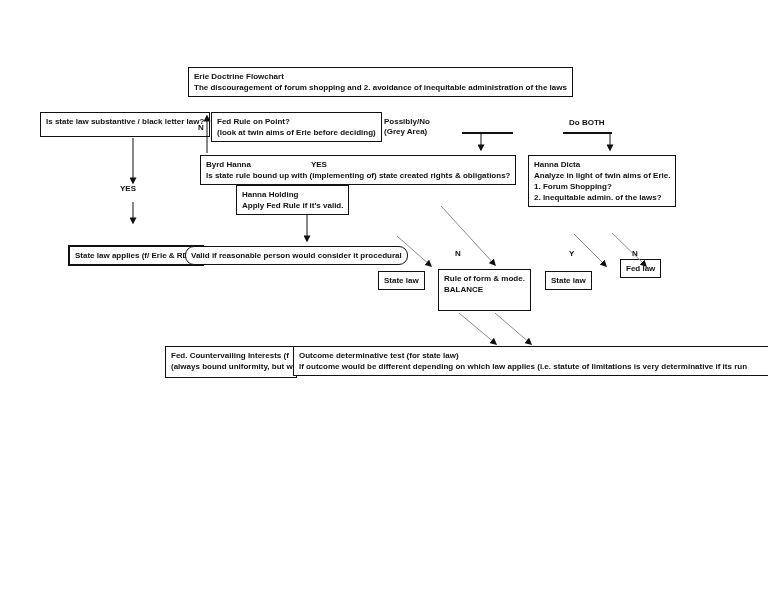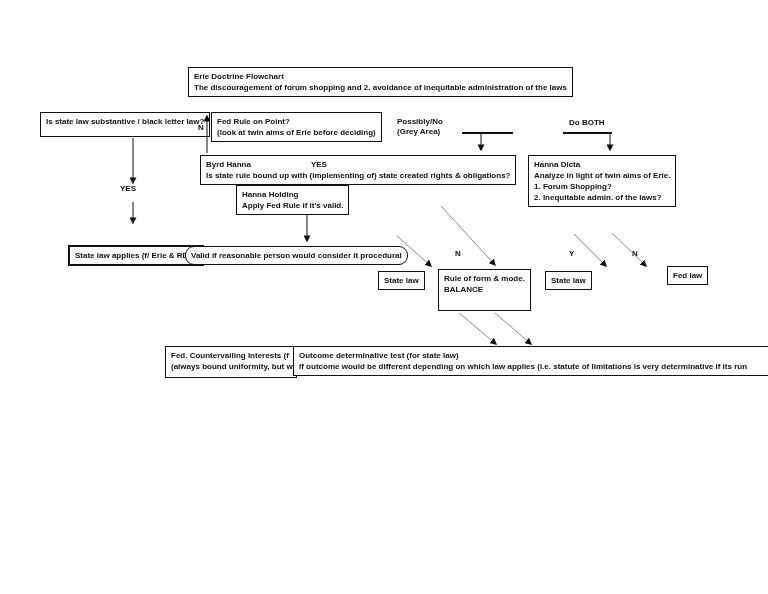--- a/index.html
+++ b/index.html
@@ -34,21 +34,21 @@
 
   <div class="box clip" style="left:40px;top:112px;width:158px;height:17px;">
     <div class="ln">Is state law substantive / black letter law?</div>
   </div>
 
   <div class="box" style="left:211px;top:112px;">
     <div class="ln">Fed Rule on Point?</div>
     <div class="ln">(look at twin aims of Erie before deciding)</div>
   </div>
 
-  <div class="lbl" style="left:397px;top:117px;">
+  <div class="lbl" style="left:384px;top:117px;">
     <div>Possibly/No</div>
     <div>(Grey Area)</div>
   </div>
 
   <div class="lbl" style="left:525px;top:118px;margin-left:44px;">Do BOTH</div>
 
   <div class="lbl" style="left:198px;top:123px;">N</div>
 
   <div class="box" style="left:200px;top:155px;">
     <div class="ln flex-ln">
@@ -90,21 +90,21 @@
 
   <div class="box" style="left:438px;top:269px;height:34px;">
     <div class="ln">Rule of form &amp; mode.</div>
     <div class="ln">BALANCE</div>
   </div>
 
   <div class="box" style="left:545px;top:271px;">
     <div class="ln">State law</div>
   </div>
 
-  <div class="box" style="left:620px;top:266px;margin-left:47px;">
+  <div class="box" style="left:620px;top:259px;">
     <div class="ln">Fed law</div>
   </div>
 
   <div class="box clip" style="left:165px;top:346px;width:120px;height:24px;">
     <div class="ln">Fed. Countervailing Interests (f</div>
     <div class="ln">(always bound uniformity, but w</div>
   </div>
 
   <div class="box" style="left:293px;top:346px;min-width:520px;">
     <div class="ln">Outcome determinative test (for state law)</div>

